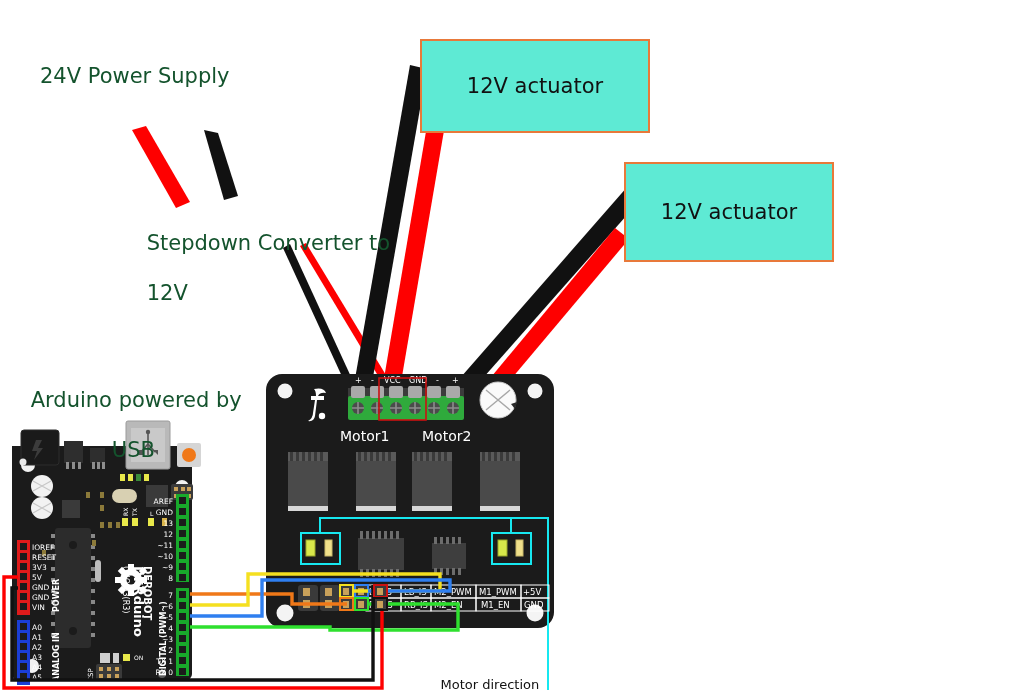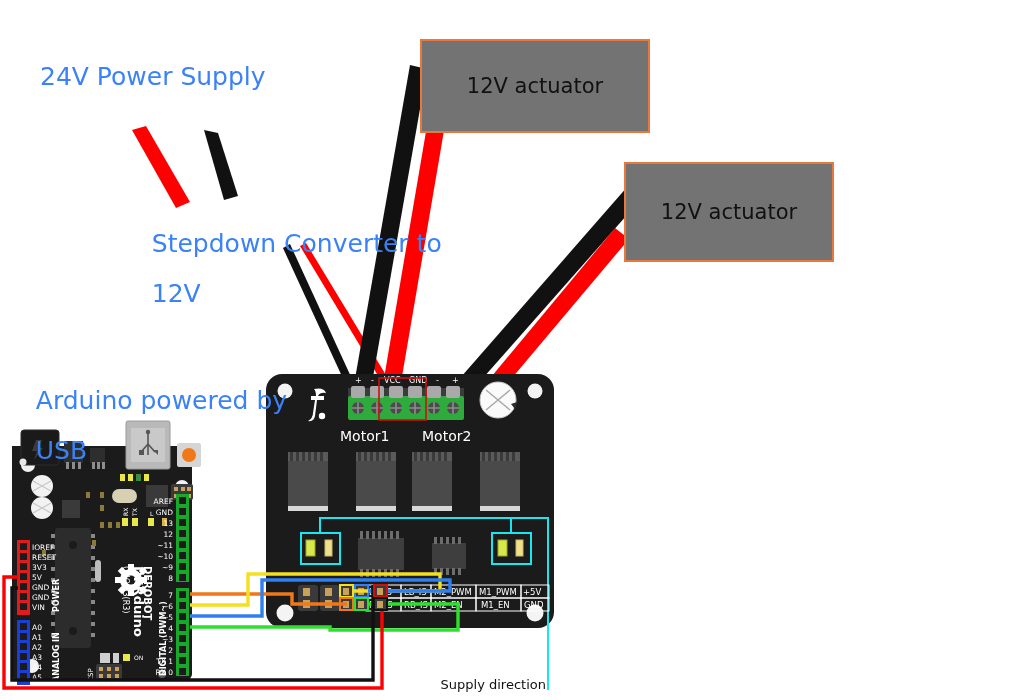--- a/index.html
+++ b/index.html
@@ -1,21 +1,21 @@
 <!DOCTYPE html>
 <html><head>
 <meta charset="utf-8">
 <style>
   html,body{margin:0;padding:0;background:#fff;}
   body{width:1035px;height:700px;position:relative;overflow:hidden;
        font-family:"DejaVu Sans","Liberation Sans",sans-serif;}
   #stage{position:absolute;left:0;top:0;width:1035px;height:700px;background:#ffffff;}
   svg.layer{position:absolute;left:0;top:0;width:1035px;height:700px;overflow:visible;}
-  .lbl{position:absolute;color:#3b82f6;font-size:25px;line-height:25px;white-space:pre;}
-  .boxlbl{position:absolute;border:2px solid #e8793a;background:#737373;
+  .lbl{position:absolute;color:#14532d;font-size:21px;line-height:25px;white-space:pre;}
+  .boxlbl{position:absolute;border:2px solid #e8793a;background:#5eead4;
           display:flex;align-items:center;justify-content:center;
           font-size:21px;color:#111;}
   .smalltxt{position:absolute;font-size:13px;line-height:16px;color:#111;white-space:pre;}
 </style>
 </head>
 <body>
 
 <div id="stage">
 
   <svg class="layer" viewBox="0 0 1035 700">
@@ -563,31 +563,31 @@
       </g>
   </svg>
 
   <div class="lbl" style="left:40px;top:64px;">24V Power Supply</div>
 
   <div class="lbl" style="left:120px;top:206px;width:256px;">
     <span>Stepdown Converter to</span><br>
     <span>12V</span>
   </div>
 
-  <div class="lbl" style="left:4px;top:363px;text-align:left;width:232px;">
+  <div class="lbl" style="left:4px;top:363px;text-align:center;width:232px;">
     <span>Arduino powered by</span><br>
     <span>USB</span>
   </div>
 
   <div class="boxlbl" style="left:420px;top:39px;width:226px;height:90px;">
     <span>12V actuator</span>
   </div>
 
   <div class="boxlbl" style="left:624px;top:162px;width:206px;height:96px;">
     <span>12V actuator</span>
   </div>
 
   <div class="smalltxt" style="left:424px;top:661px;">
-    <span>Supply direction</span><br>
+    <span>Motor direction</span><br>
     
   </div>
 
 </div>
 
 </body></html>

